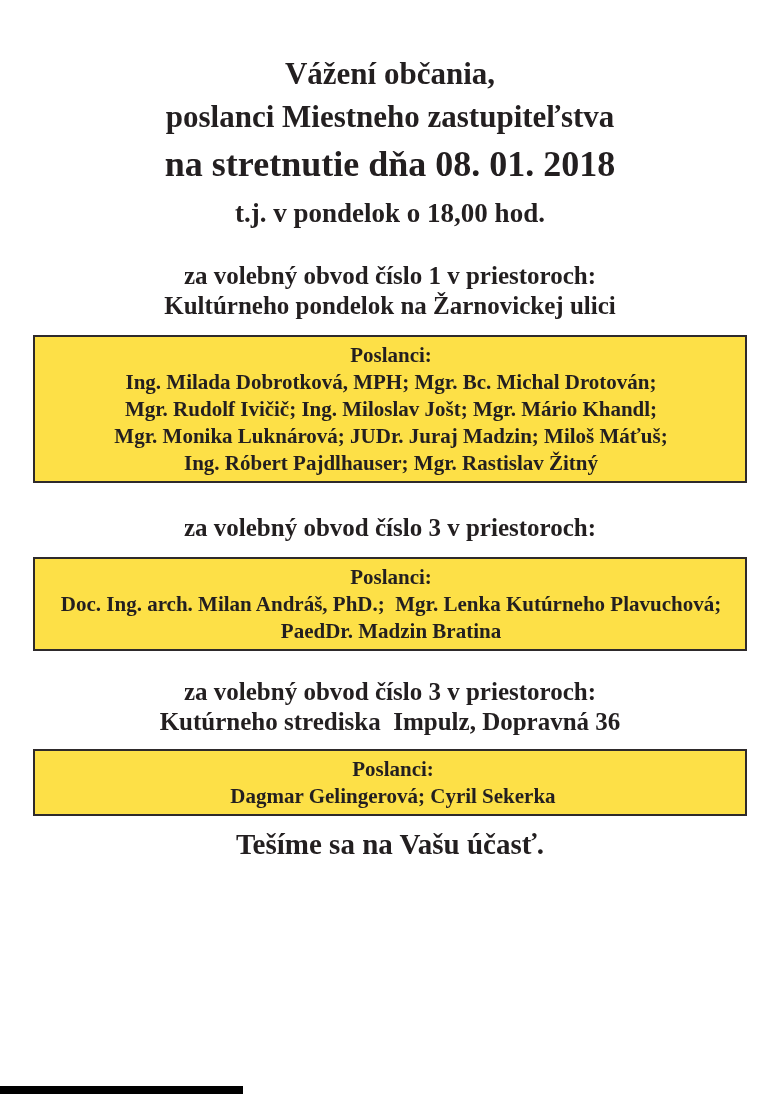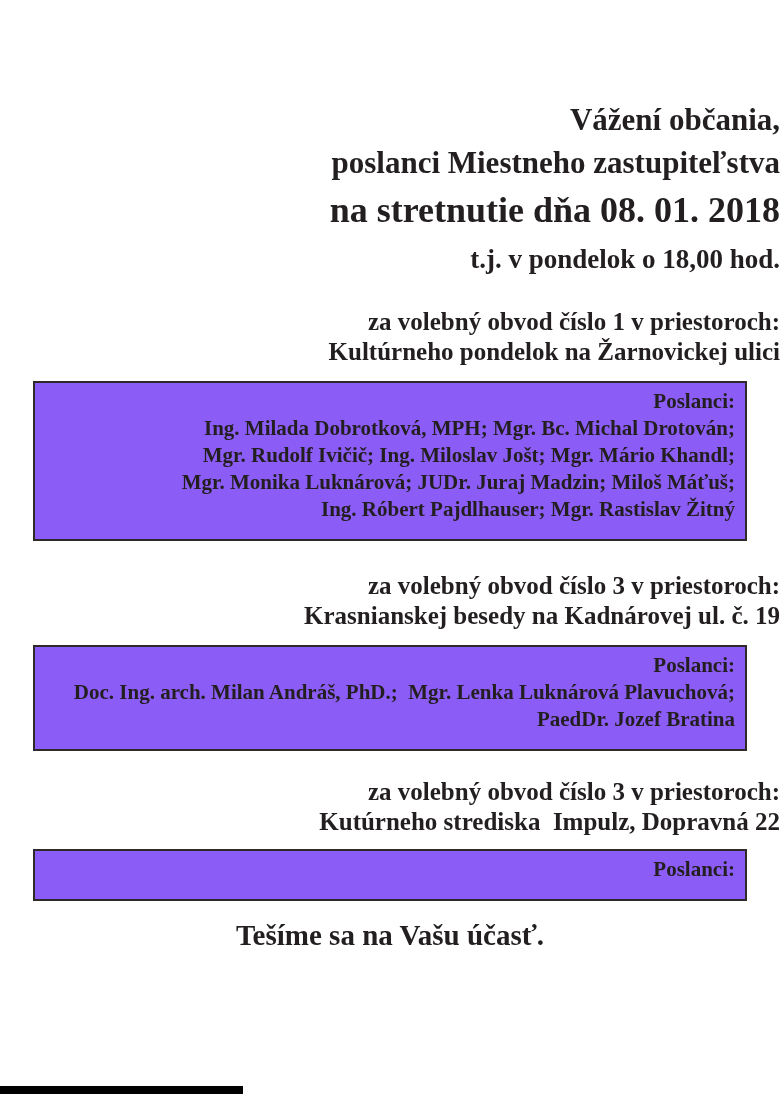--- a/index.html
+++ b/index.html
@@ -12,43 +12,43 @@
     position: relative;
     background: #ffffff;
     overflow: hidden;
     font-family: "Liberation Serif", "DejaVu Serif", serif;
     font-weight: bold;
     color: #231f20;
   }
   .txt { white-space: pre-wrap; }
   .center { text-align: center; }
 
-  .intro { padding-top: 98px; text-align: right; }
+  .intro { padding-top: 52px; }
   .h1   { font-size: 31px; line-height: 43px; }
   .h2   { font-size: 25px; line-height: 38px; margin-top: 3px; letter-spacing: 0.5px; }
   .hbig { font-size: 36px; line-height: 53px; }
   .h3   { font-size: 27px; line-height: 45px; }
 
-  .sec-h { font-size: 25px; line-height: 30px; text-align: right; }
+  .sec-h { font-size: 25px; line-height: 30px; }
   .sec-1 .sec-head { margin-top: 25px; }
   .sec-2 .sec-head { margin-top: 30px; }
   .sec-3 .sec-head { margin-top: 26px; }
 
   .box {
     margin: 14px 33px 0 33px;
     border: 2px solid #2e2a2b;
-    padding: 5px 10px 16px 12px;
+    padding: 5px 10px 4px 12px;
     font-size: 21px;
     line-height: 27px;
-    text-align: right;
-    background: #8b5cf6;
+    text-align: center;
+    background: #fde047;
   }
   .sec-3 .box { margin-top: 12px; padding-left: 16px; }
 
-  .closing { margin-top: 14px; font-size: 29px; line-height: 40px; }
+  .closing { margin-top: 8px; font-size: 29px; line-height: 40px; }
 
   .scan-bar {
     position: absolute;
     left: 0;
     bottom: 0;
     width: 243px;
     height: 8px;
     background: #000000;
   }
 </style>
@@ -74,36 +74,36 @@
       <div class="txt">Ing. Milada Dobrotková, MPH; Mgr. Bc. Michal Drotován;</div>
       <div class="txt">Mgr. Rudolf Ivičič; Ing. Miloslav Jošt; Mgr. Mário Khandl;</div>
       <div class="txt">Mgr. Monika Luknárová; JUDr. Juraj Madzin; Miloš Máťuš;</div>
       <div class="txt">Ing. Róbert Pajdlhauser; Mgr. Rastislav Žitný</div>
     </div>
   </div>
 
   <div class="sec-2">
     <div class="sec-head">
       <div class="sec-h txt">za volebný obvod číslo 3 v priestoroch:</div>
-      <div class="sec-h txt">Krasnianskej besedy na Kadnárovej ul. č. 19</div>
     </div>
     <div class="box">
       <div class="txt">Poslanci:</div>
-      <div class="txt">Doc. Ing. arch. Milan Andráš, PhD.;  Mgr. Lenka Luknárová Plavuchová;</div>
-      <div class="txt">PaedDr. Jozef Bratina</div>
+      <div class="txt">Doc. Ing. arch. Milan Andráš, PhD.;  Mgr. Lenka Kutúrneho Plavuchová;</div>
+      <div class="txt">PaedDr. Madzin Bratina</div>
     </div>
   </div>
 
   <div class="sec-3">
     <div class="sec-head">
       <div class="sec-h txt">za volebný obvod číslo 3 v priestoroch:</div>
-      <div class="sec-h txt">Kutúrneho strediska  Impulz, Dopravná 22</div>
+      <div class="sec-h txt">Kutúrneho strediska  Impulz, Dopravná 36</div>
     </div>
     <div class="box">
       <div class="txt">Poslanci:</div>
+      <div class="txt">Dagmar Gelingerová; Cyril Sekerka</div>
     </div>
   </div>
 
   <div class="closing txt">Tešíme sa na Vašu účasť.</div>
 
   <div class="scan-bar"></div>
 
 </div>
 
 </body></html>

